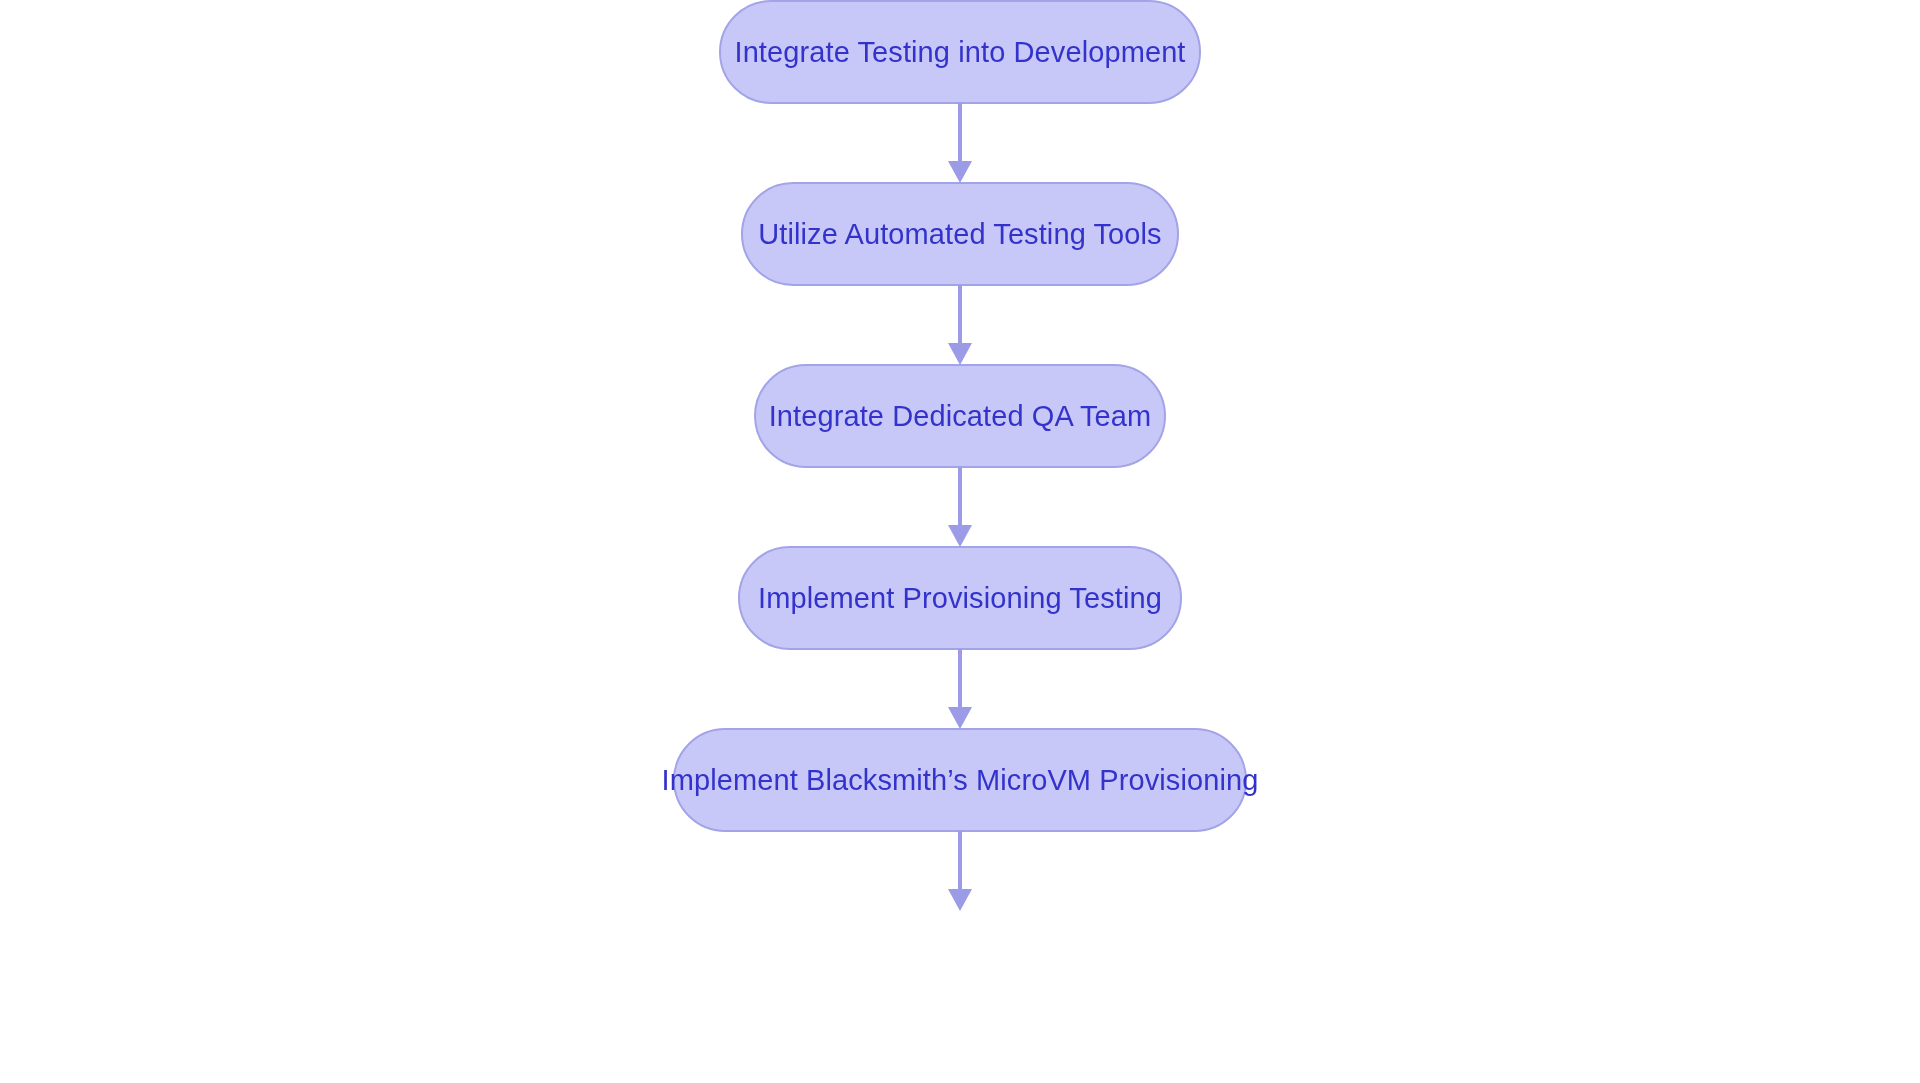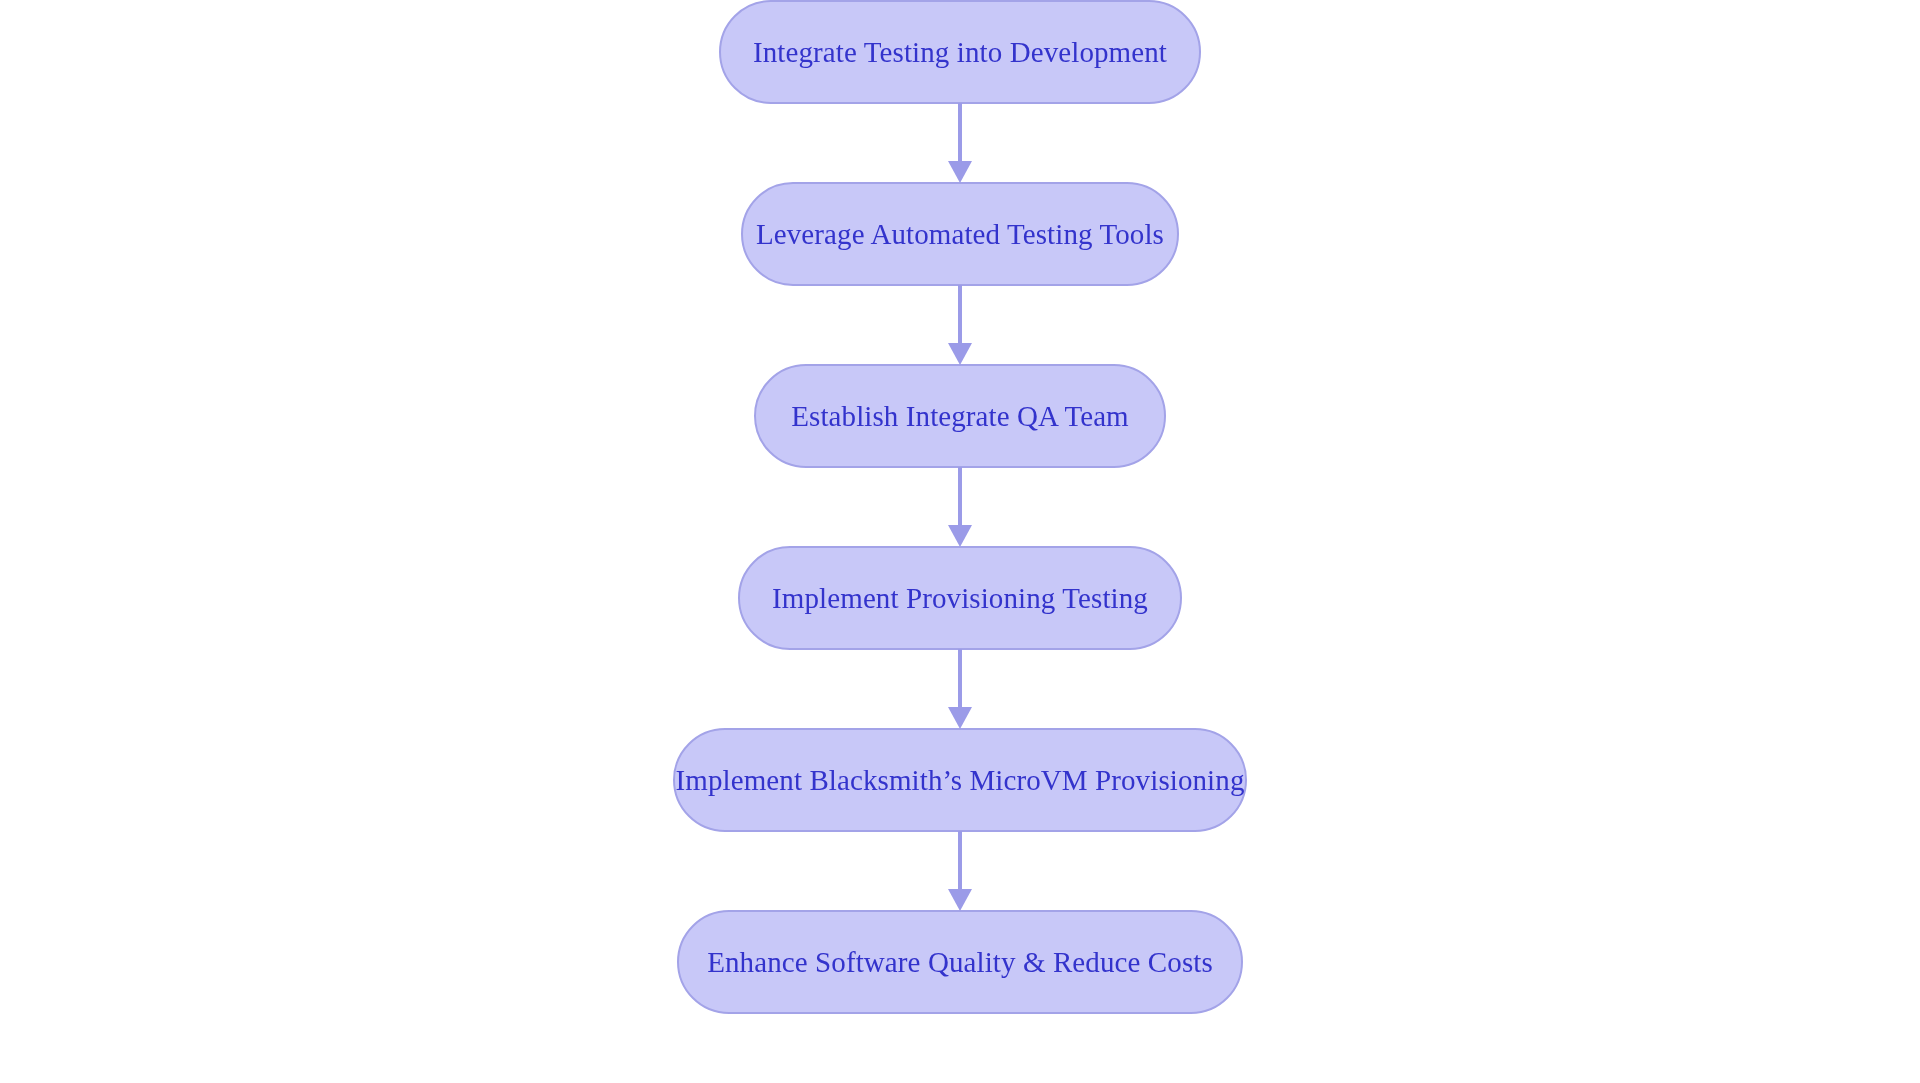--- a/index.html
+++ b/index.html
@@ -40,21 +40,21 @@
     background: #c8c8f8;
     border: 2px solid #a3a3e8;
     display: flex;
     align-items: center;
     justify-content: center;
     flex: 0 0 auto;
   }
 
   .node-label {
     color: #3333cc;
-    font-family: Liberation Serif, serif;
+    font-family: Liberation Sans, sans-serif;
     font-size: 29px;
     font-weight: 400;
     letter-spacing: 0.1px;
     white-space: nowrap;
     line-height: 1;
   }
 
   .connector {
     flex: 0 0 auto;
     width: 40px;
@@ -90,32 +90,32 @@
     </div>
 
     <div class="connector">
       <svg viewBox="0 0 40 80" xmlns="http://www.w3.org/2000/svg">
         <line x1="20" y1="0" x2="20" y2="62" stroke="#9b9be8" stroke-width="4"></line>
         <polygon points="8,58 32,58 20,80" fill="#9b9be8"></polygon>
       </svg>
     </div>
 
     <div class="node n1">
-      <span class="node-label">Leverage Automated Testing Tools</span>
+      <span class="node-label">Utilize Automated Testing Tools</span>
     </div>
 
     <div class="connector">
       <svg viewBox="0 0 40 80" xmlns="http://www.w3.org/2000/svg">
         <line x1="20" y1="0" x2="20" y2="62" stroke="#9b9be8" stroke-width="4"></line>
         <polygon points="8,58 32,58 20,80" fill="#9b9be8"></polygon>
       </svg>
     </div>
 
     <div class="node n2">
-      <span class="node-label">Establish Integrate QA Team</span>
+      <span class="node-label">Integrate Dedicated QA Team</span>
     </div>
 
     <div class="connector">
       <svg viewBox="0 0 40 80" xmlns="http://www.w3.org/2000/svg">
         <line x1="20" y1="0" x2="20" y2="62" stroke="#9b9be8" stroke-width="4"></line>
         <polygon points="8,58 32,58 20,80" fill="#9b9be8"></polygon>
       </svg>
     </div>
 
     <div class="node n3">
@@ -133,18 +133,15 @@
       <span class="node-label">Implement Blacksmith’s MicroVM Provisioning</span>
     </div>
 
     <div class="connector">
       <svg viewBox="0 0 40 80" xmlns="http://www.w3.org/2000/svg">
         <line x1="20" y1="0" x2="20" y2="62" stroke="#9b9be8" stroke-width="4"></line>
         <polygon points="8,58 32,58 20,80" fill="#9b9be8"></polygon>
       </svg>
     </div>
 
-    <div class="node n5">
-      <span class="node-label">Enhance Software Quality &amp; Reduce Costs</span>
-    </div>
 
   </div>
 </div>
 
 </body></html>

